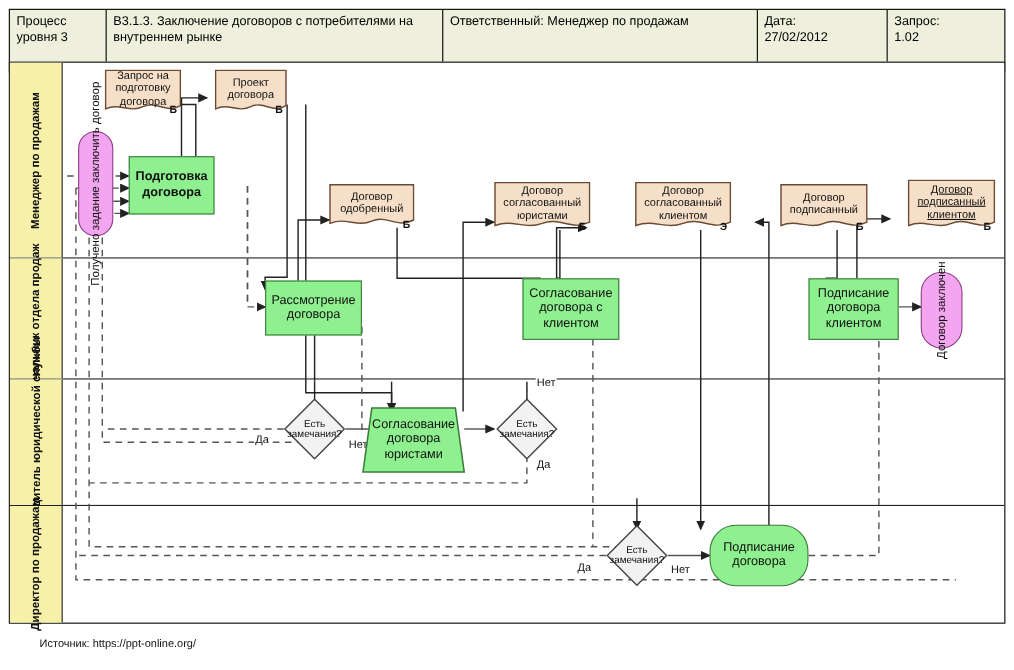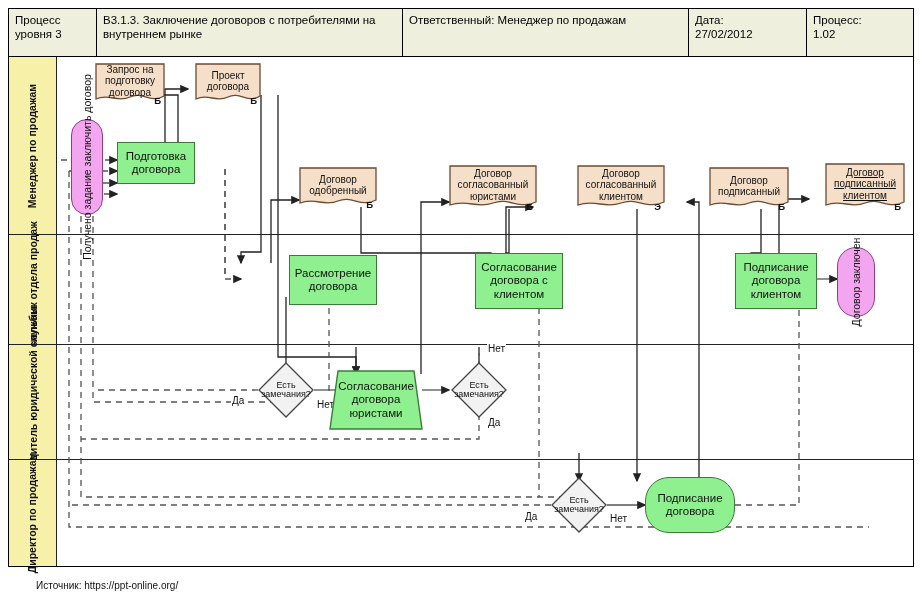--- a/index.html
+++ b/index.html
@@ -80,21 +80,21 @@
       <span>В3.1.3.  Заключение договоров с потребителями на внутреннем рынке</span>
     </div>
     <div class="hcell c3">
       <span>Ответственный: Менеджер по продажам</span>
     </div>
     <div class="hcell c4">
       <div>Дата:</div>
       <div>27/02/2012</div>
     </div>
     <div class="hcell c5">
-      <div>Процесс:</div>
+      <div>Запрос:</div>
       <div>1.02</div>
     </div>
   </div>
 
   <div class="frame">
 
     <div class="lane" style="top:0;height:178px;">
       <div class="lane-hdr">
         <span>Менеджер по продажам</span>
       </div>
@@ -219,21 +219,21 @@
     </div>
 
     <div class="node doc" style="left:186px;top:6px;width:66px;height:42px;">
       <svg class="docbg" viewBox="0 0 66 42" preserveAspectRatio="none">
         <path d="M1,1 H65 V33 C53,41 45,28 33,34 C21,40 13,30 1,36 Z" fill="#f6dfc8" stroke="#6b4a33" stroke-width="1.3"></path>
       </svg>
       <div class="doctxt">Проект договора</div>
       <div class="mark">Б</div>
     </div>
 
-    <div class="node proc" style="left:108px;top:85px;width:78px;height:42px;">
+    <div class="node proc" style="left:108px;top:85px;width:78px;height:53px;font-weight:bold;">
       <span>Подготовка договора</span>
     </div>
 
     <div class="node doc" style="left:290px;top:110px;width:78px;height:42px;">
       <svg class="docbg" viewBox="0 0 78 42" preserveAspectRatio="none">
         <path d="M1,1 H77 V33 C62,41 53,28 39,34 C25,40 16,30 1,36 Z" fill="#f6dfc8" stroke="#6b4a33" stroke-width="1.3"></path>
       </svg>
       <div class="doctxt">Договор одобренный</div>
       <div class="mark">Б</div>
     </div>
@@ -263,21 +263,21 @@
     </div>
 
     <div class="node doc" style="left:816px;top:106px;width:80px;height:48px;text-decoration:underline;">
       <svg class="docbg" viewBox="0 0 80 48" preserveAspectRatio="none">
         <path d="M1,1 H79 V39 C64,47 54,34 40,40 C26,46 16,36 1,42 Z" fill="#f6dfc8" stroke="#6b4a33" stroke-width="1.3"></path>
       </svg>
       <div class="doctxt">Договор подписанный клиентом</div>
       <div class="mark">Б</div>
     </div>
 
-    <div class="node proc" style="left:232px;top:198px;width:88px;height:50px;margin-left:48px;">
+    <div class="node proc" style="left:232px;top:198px;width:88px;height:50px;">
       <span>Рассмотрение договора</span>
     </div>
 
     <div class="node proc" style="left:466px;top:196px;width:88px;height:56px;">
       <span>Согласование договора с клиентом</span>
     </div>
 
     <div class="node proc" style="left:726px;top:196px;width:82px;height:56px;">
       <span>Подписание договора клиентом</span>
     </div>

